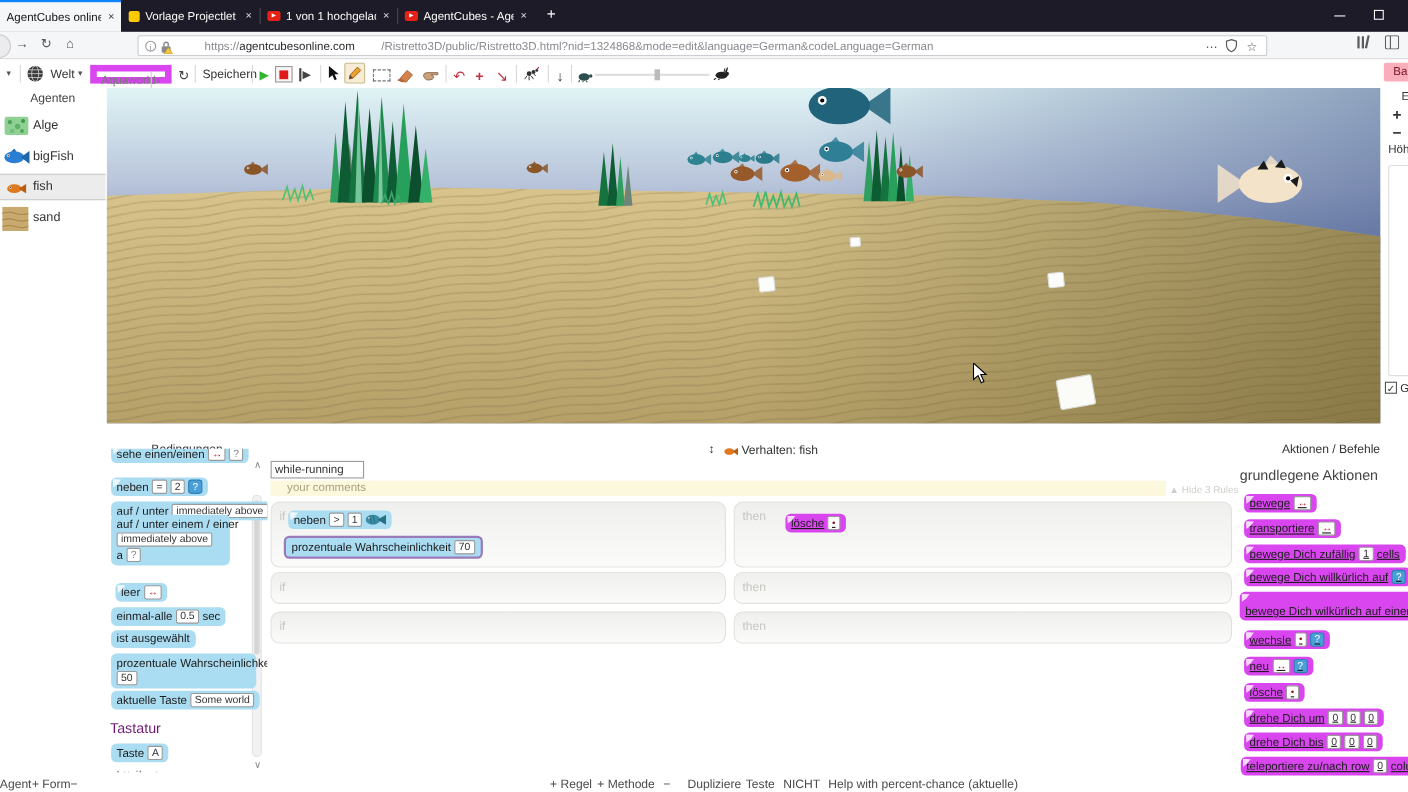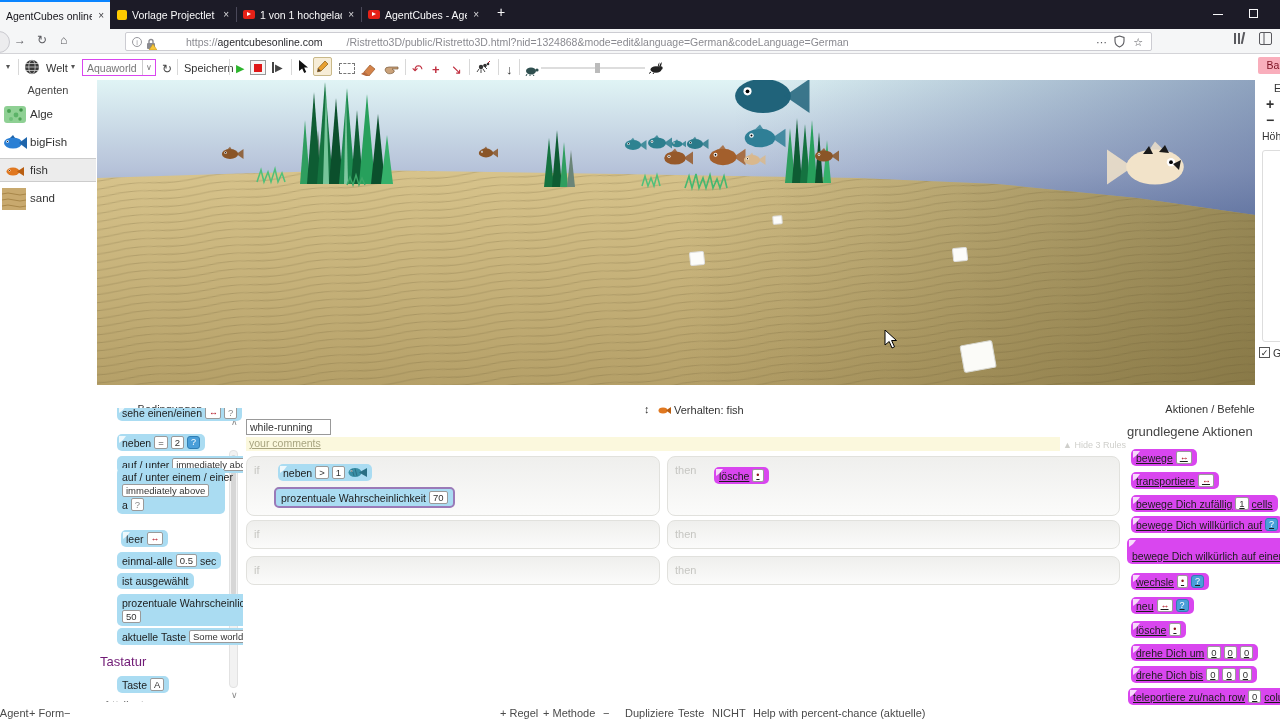--- a/index.html
+++ b/index.html
@@ -28,21 +28,21 @@
   .urltext { position:absolute; left:36px; top:3px; font-size:10.5px; white-space:nowrap; overflow:hidden; width:950px; }
   .urltext .dim { color:#8a8a90;padding-left:24px; } .urltext .dom { color:#2a2a2e; }
   .info-i { position:absolute; left:6px; top:4px; width:10px; height:10px; border:1px solid #97979d; border-radius:50%; color:#97979d; font-size:7.5px; line-height:9px; text-align:center; }
   .lock { position:absolute; left:20px; top:3px; }
   .url-right { position:absolute; top:3px; font-size:11px; color:#59595e; }
 
   
   .apptb { position:absolute; left:0; top:54px; width:1280px; height:26px; background:#fff; }
   .tsep { position:absolute; top:59px; width:1px; height:16px; background:#d8d8d8; }
   .tbt { position:absolute; font-size:11px; color:#333; top:62px; }
-  .selectbox { position:absolute; left:82px; top:59px; width:74px; height:17px; border:1px solid #d946ef; background:#fff; font-size:10.5px; color:#777; }
+  .selectbox { position:absolute; left:82px; top:59px; width:74px; height:17px; border:6px solid #d946ef; background:#fff; font-size:10.5px; color:#777; }
   .selectbox .val { position:absolute; left:4px; top:2px; }
   .selectbox .dd { position:absolute; right:0; top:0; width:13px; height:15px; border-left:1px solid #ccc; text-align:center; font-size:8px; color:#777; line-height:15px; }
   .stopbtn { position:absolute; left:250px; top:60px; width:16px; height:15px; border:1px solid #999; background:#f6f6f6; }
   .stopbtn i { position:absolute; left:3px; top:2.5px; width:8px; height:8px; background:#e01818; }
   .pencilbtn { position:absolute; left:313px; top:57px; width:19px; height:19px; background:#f7edd7; border:1px solid #c9b989; border-radius:2px; }
   .dashrect { position:absolute; left:339px; top:63px; width:16px; height:11px; border:1px dashed #777; }
   .slider-track { position:absolute; left:541px; top:67px; width:104px; height:2px; background:#ddd; }
   .slider-thumb { position:absolute; left:595px; top:63px; width:5px; height:10px; background:#bbb; }
 
   
@@ -57,34 +57,34 @@
   .srow.selrow { background:#ececec; border-top:1px solid #ccc; border-bottom:1px solid #ccc; }
   .srow .slbl { position:absolute; left:30px; top:5px; }
 
   
   .cursor { position:absolute; left:884px; top:330px; }
 
   
   .h1 { position:absolute; font-size:11px; color:#333; }
   .h2 { position:absolute; font-size:13px; color:#444; }
   .blk { position:absolute; border-radius:5px; padding:2px 5px; font-size:10.5px; color:#1c1c1c; display:flex; align-items:center; gap:3px; white-space:nowrap; }
-  .cb { background:#aadcf2;margin-left:16px; }
+  .cb { background:#aadcf2; }
   .ab { background:#d946ef;text-decoration:underline; }
   .blk.ml { display:block; }
   .blk .line { display:flex; align-items:center; gap:3px; margin:1px 0; }
   .bx { background:#fff; border:1px solid #9a9a9a; border-radius:2px; font-size:9.5px; line-height:11px; padding:0 3px; color:#333; text-align:center; display:inline-block; }
   .qb { background:#4a9fd9; border:1px solid #2f7fb5; color:#fff; width:13px; height:13px; border-radius:3px; font-size:9px; line-height:11px; text-align:center; padding:0; display:inline-block; }
   .ar { color:#b01020; font-weight:bold; font-size:9px; letter-spacing:-1px; line-height:11px; }
   .dotg { color:#8b1a1a; font-size:9px; line-height:11px; }
   .sel { border:2px solid #9a7ab8; }
   .fold::after { content:""; position:absolute; left:2px; top:2px; border:3px solid transparent; border-left:4px solid rgba(255,255,255,.8); border-top:4px solid rgba(255,255,255,.8); }
   .rbox { position:absolute; background:linear-gradient(180deg,#efefed,#fbfbfa); border:1px solid #e1e1dd; border-radius:8px; }
   .rlabel { position:absolute; left:7px; top:7px; color:#c6c6c2; font-size:11px; }
   .method { position:absolute; left:246px; top:419px; width:85px; height:16px; border:1px solid #999; background:#fff; font-size:10.5px; color:#333; padding:1px 3px; }
-  .comments { position:absolute; left:246px; top:437px; width:814px; height:14px; background:#fbf8dd; font-size:10.5px; color:#a8a480; padding:0 3px;text-decoration:underline; }
+  .comments { position:absolute; left:246px; top:437px; width:814px; height:14px; background:#fbf8dd; font-size:10.5px; color:#a8a480; padding:0 15px; }
   .hidelbl { position:absolute; left:1063px; top:440px; font-size:9px; color:#cfcfcb; }
   .scrollarrow { position:absolute; font-size:9px; color:#8a8a8a; }
   .scrolltrack { position:absolute; left:229px; top:450px; width:9px; height:238px; background:#f2f2f2; border:1px solid #e2e2e2; border-radius:4px; }
   .scrollthumb { position:absolute; left:1px; top:4px; width:5px; height:140px; background:#d6d6d6; border-radius:3px; }
   .condlist { position:absolute; left:97px; top:408px; width:146px; height:294px; overflow:hidden; }
   .keytitle { position:absolute; font-size:13px; color:#701a75; }
   .footer-item { position:absolute; top:707px; font-size:11px; color:#4a4a4a; white-space:nowrap; }
 </style>
 </head>
 <body>

